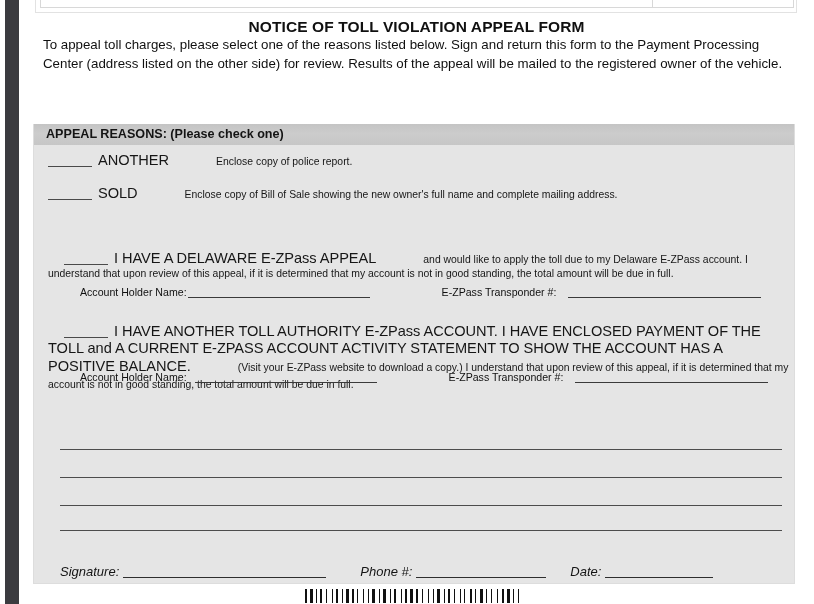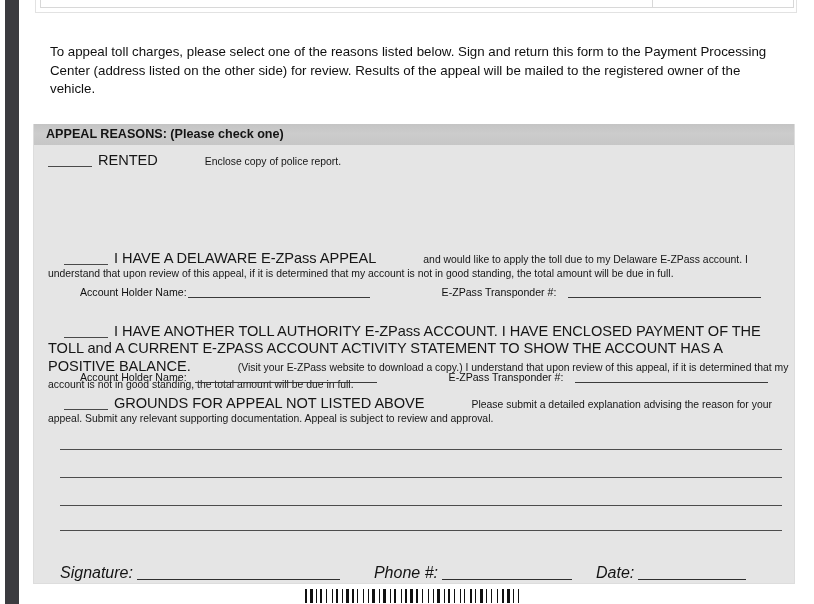--- a/index.html
+++ b/index.html
@@ -86,21 +86,21 @@
     letter-spacing: 0.1px;
   }
   #intro {
     position: absolute;
     left: 24px;
     top: 36px;
     width: 740px;
     font-size: 13.3px;
     line-height: 18.6px;
   }
-  #intro p { margin: 7px; }
+  #intro p { margin: 0; }
   .ital { font-style: italic; }
 
   
   #appeal-box {
     position: absolute;
     left: 14px;
     top: 124px;
     width: 762px;
     height: 460px;
     border: 1px solid #dddddd;
@@ -171,21 +171,21 @@
     height: 0;
     border-bottom: 1.3px solid #4c4c4c;
   }
 
   
   #signature-row {
     position: absolute;
     left: 26px;
     top: 440px;
     width: 730px;
-    font-size: 16px;
+    font-size: 13px;
     font-style: italic;
     white-space: nowrap;
     color: #141414;
   }
   #signature-row .fill { border-bottom: 1.4px solid #2e2e2e; }
   .fill.sig { width: 203px; margin-left: 4px; }
   .fill.phone { width: 130px; margin-left: 4px; }
   .fill.date { width: 108px; margin-left: 4px; }
   .gap-sm { display: inline-block; width: 24px; }
   .gap-md { display: inline-block; width: 34px; }
@@ -215,55 +215,56 @@
 <div id="left-gutter"></div>
 
 <div id="page-sheet">
 
   <div id="top-table">
     <div id="top-table-inner">
       <div id="top-table-divider"></div>
     </div>
   </div>
 
+  <div id="doc-title">NOTICE OF TOLL VIOLATION APPEAL FORM</div>
 
   <div id="intro">
     <p>To appeal toll charges, please select one of the reasons listed below.  Sign and return this form to the Payment Processing Center (address listed on the other side) for review.   Results of the appeal will be mailed to the registered owner of the vehicle.</p>
   </div>
 
   <div id="appeal-box">
 
     <div id="reasons-header">APPEAL REASONS: (Please check one)</div>
 
     <div class="reason" style="top:30px;">
-      <span class="blank-line"></span><span class="caps">RENTED</span> <span class="small">Enclose copy of police report.</span>
-    </div>
-
+      <span class="blank-line"></span><span class="caps">ANOTHER</span> <span class="small">Enclose copy of police report.</span>
+    </div>
+
+    <div class="reason" style="top:63px;">
+      <span class="blank-line"></span><span class="caps">SOLD</span> <span class="small">Enclose copy of Bill of Sale showing the new owner's full name and complete mailing address.</span>
+    </div>
 
 
     <div class="reason" style="top:128px; left:14px; width:740px;">
       <span class="blank-line" style="margin-left:16px;"></span><span class="caps">I HAVE A DELAWARE E-ZPass APPEAL</span> <span class="small">and would like to apply the toll due to my Delaware E-ZPass account.  I understand that upon review of this appeal, if it is determined that my account is not in good standing, the total amount will be due in full.</span>
     </div>
 
     <div class="acct-row" style="top:162px;">
       <span>Account Holder Name:</span><span class="fill name"></span><span class="gap-lg"></span><span>E-ZPass Transponder #:</span><span class="fill transponder"></span>
     </div>
 
     <div class="reason" style="top:199px; left:14px; width:742px; line-height:16.4px;">
       <span class="blank-line" style="margin-left:16px;"></span><span class="caps">I HAVE ANOTHER TOLL AUTHORITY E-ZPass ACCOUNT.  I HAVE ENCLOSED PAYMENT OF THE TOLL and A</span>
       <span class="caps">CURRENT E-ZPASS ACCOUNT ACTIVITY STATEMENT TO SHOW THE ACCOUNT HAS A POSITIVE BALANCE.</span> <span class="small">(Visit your E-ZPass website to download a copy.)   I understand that upon review of this appeal, if it is determined that my account is not in good standing, the total amount will be due in full.</span>
     </div>
 
     <div class="acct-row" style="top:247px;">
       <span>Account Holder Name:</span><span class="fill name" style="margin-left:8px;"></span><span class="gap-lg"></span><span>E-ZPass Transponder #:</span><span class="fill transponder"></span>
     </div>
 
-    <div class="reason" style="top:273px; left:14px; width:742px;">
-      <span class="blank-line" style="margin-left:16px;"></span><span class="caps">GROUNDS FOR APPEAL NOT LISTED ABOVE</span> <span class="small">Please submit a detailed explanation advising the reason for your appeal. Submit any relevant supporting documentation.  Appeal is subject to review and approval.</span>
-    </div>
 
     <div class="write-line" style="top:325px;"></div>
     <div class="write-line" style="top:353px;"></div>
     <div class="write-line" style="top:381px;"></div>
     <div class="write-line" style="top:406px;"></div>
 
     <div id="signature-row">
       <span>Signature:</span><span class="fill sig"></span><span class="gap-md"></span><span>Phone #:</span><span class="fill phone"></span><span class="gap-sm"></span><span>Date:</span><span class="fill date"></span>
     </div>
 

